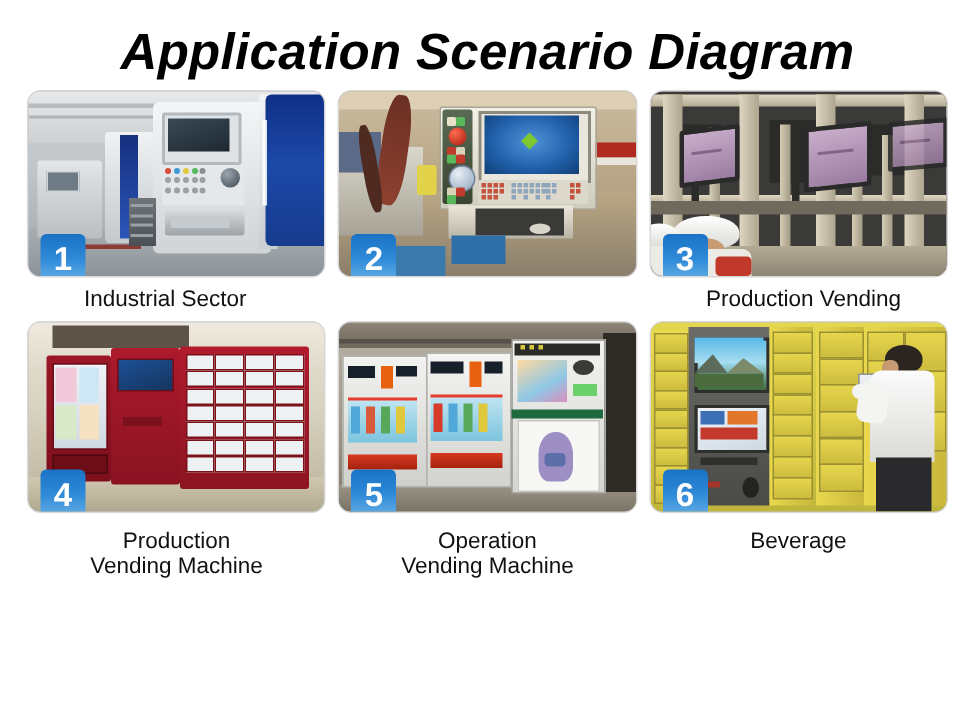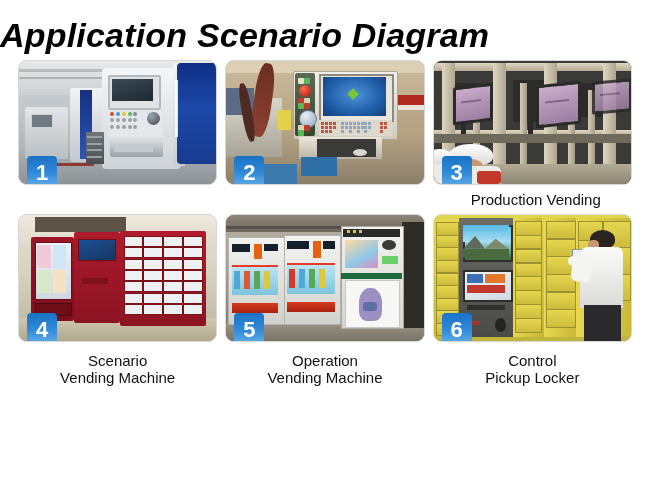--- a/index.html
+++ b/index.html
@@ -11,20 +11,21 @@
   body {
     width: 650px;
     height: 482px;
     overflow: hidden;
     font-family: "Liberation Sans", sans-serif;
     position: relative;
   }
 
   
   .page-title {
+    text-align: center;
     font-size: 34px;
     font-weight: bold;
     font-style: italic;
     letter-spacing: 0.2px;
     color: #000000;
     padding: 18px 0 6px 0;
     line-height: 1.05;
     font-family: "Liberation Sans", sans-serif;
   }
 
@@ -269,20 +270,23 @@
                 <i style="top:54%"></i>
                 <i style="top:74%"></i>
             </div>
             <div class="p tray"></div>
             <div class="p tray2"></div>
             <div class="p blue-white"></div>
             <div class="p blue-big"></div>
             <div class="p brand"></div>
           </div>
           <div class="badge">1</div>
+        </div>
+        <div class="card-label">
+          <span>Industrial Sector</span>
         </div>
       </div>
 
       <div class="card">
         <div class="card-photo">
           <div class="scene s2">
             <div class="p wall"></div>
             <div class="p wallhi"></div>
             <div class="p redstrip"></div>
             <div class="p redstrip2"></div>
@@ -443,21 +447,21 @@
             <div class="p cell" style="left:73%;top:62%;width:9%;height:7%"></div>
             <div class="p cell" style="left:83%;top:62%;width:9%;height:7%"></div>
             <div class="p cell" style="left:53%;top:71%;width:9%;height:7%"></div>
             <div class="p cell" style="left:63%;top:71%;width:9%;height:7%"></div>
             <div class="p cell" style="left:73%;top:71%;width:9%;height:7%"></div>
             <div class="p cell" style="left:83%;top:71%;width:9%;height:7%"></div>
           </div>
           <div class="badge">4</div>
         </div>
         <div class="card-label">
-          <span class="l1">Scenario</span>
+          <span class="l1">Production</span>
           <span class="l2">Vending Machine</span>
         </div>
       </div>
 
       <div class="card">
         <div class="card-photo">
           <div class="scene s5">
             <div class="p ceil"></div>
             <div class="p beam"></div>
             <div class="p floor"></div>
@@ -558,20 +562,19 @@
             <div class="p man-arm" style="left:68%;top:33%;width:14%;height:8%"></div>
             <div class="p man-head" style="left:79%;top:12%;width:13%;height:15%"></div>
             <div class="p man-face" style="left:78%;top:20%;width:6%;height:9%"></div>
             <div class="p man-body" style="left:74%;top:26%;width:22%;height:48%"></div>
             <div class="p man-arm" style="left:70%;top:31%;width:10%;height:22%;transform:rotate(8deg)"></div>
             <div class="p man-pants" style="left:76%;top:72%;width:19%;height:28%"></div>
           </div>
           <div class="badge">6</div>
         </div>
         <div class="card-label">
-          <span class="l1">Control</span>
-          <span class="l2">Pickup Locker</span>
+          <span class="l1">Beverage</span>
         </div>
       </div>
     </div>
 
   </div>
 </div>
 
 </body></html>

